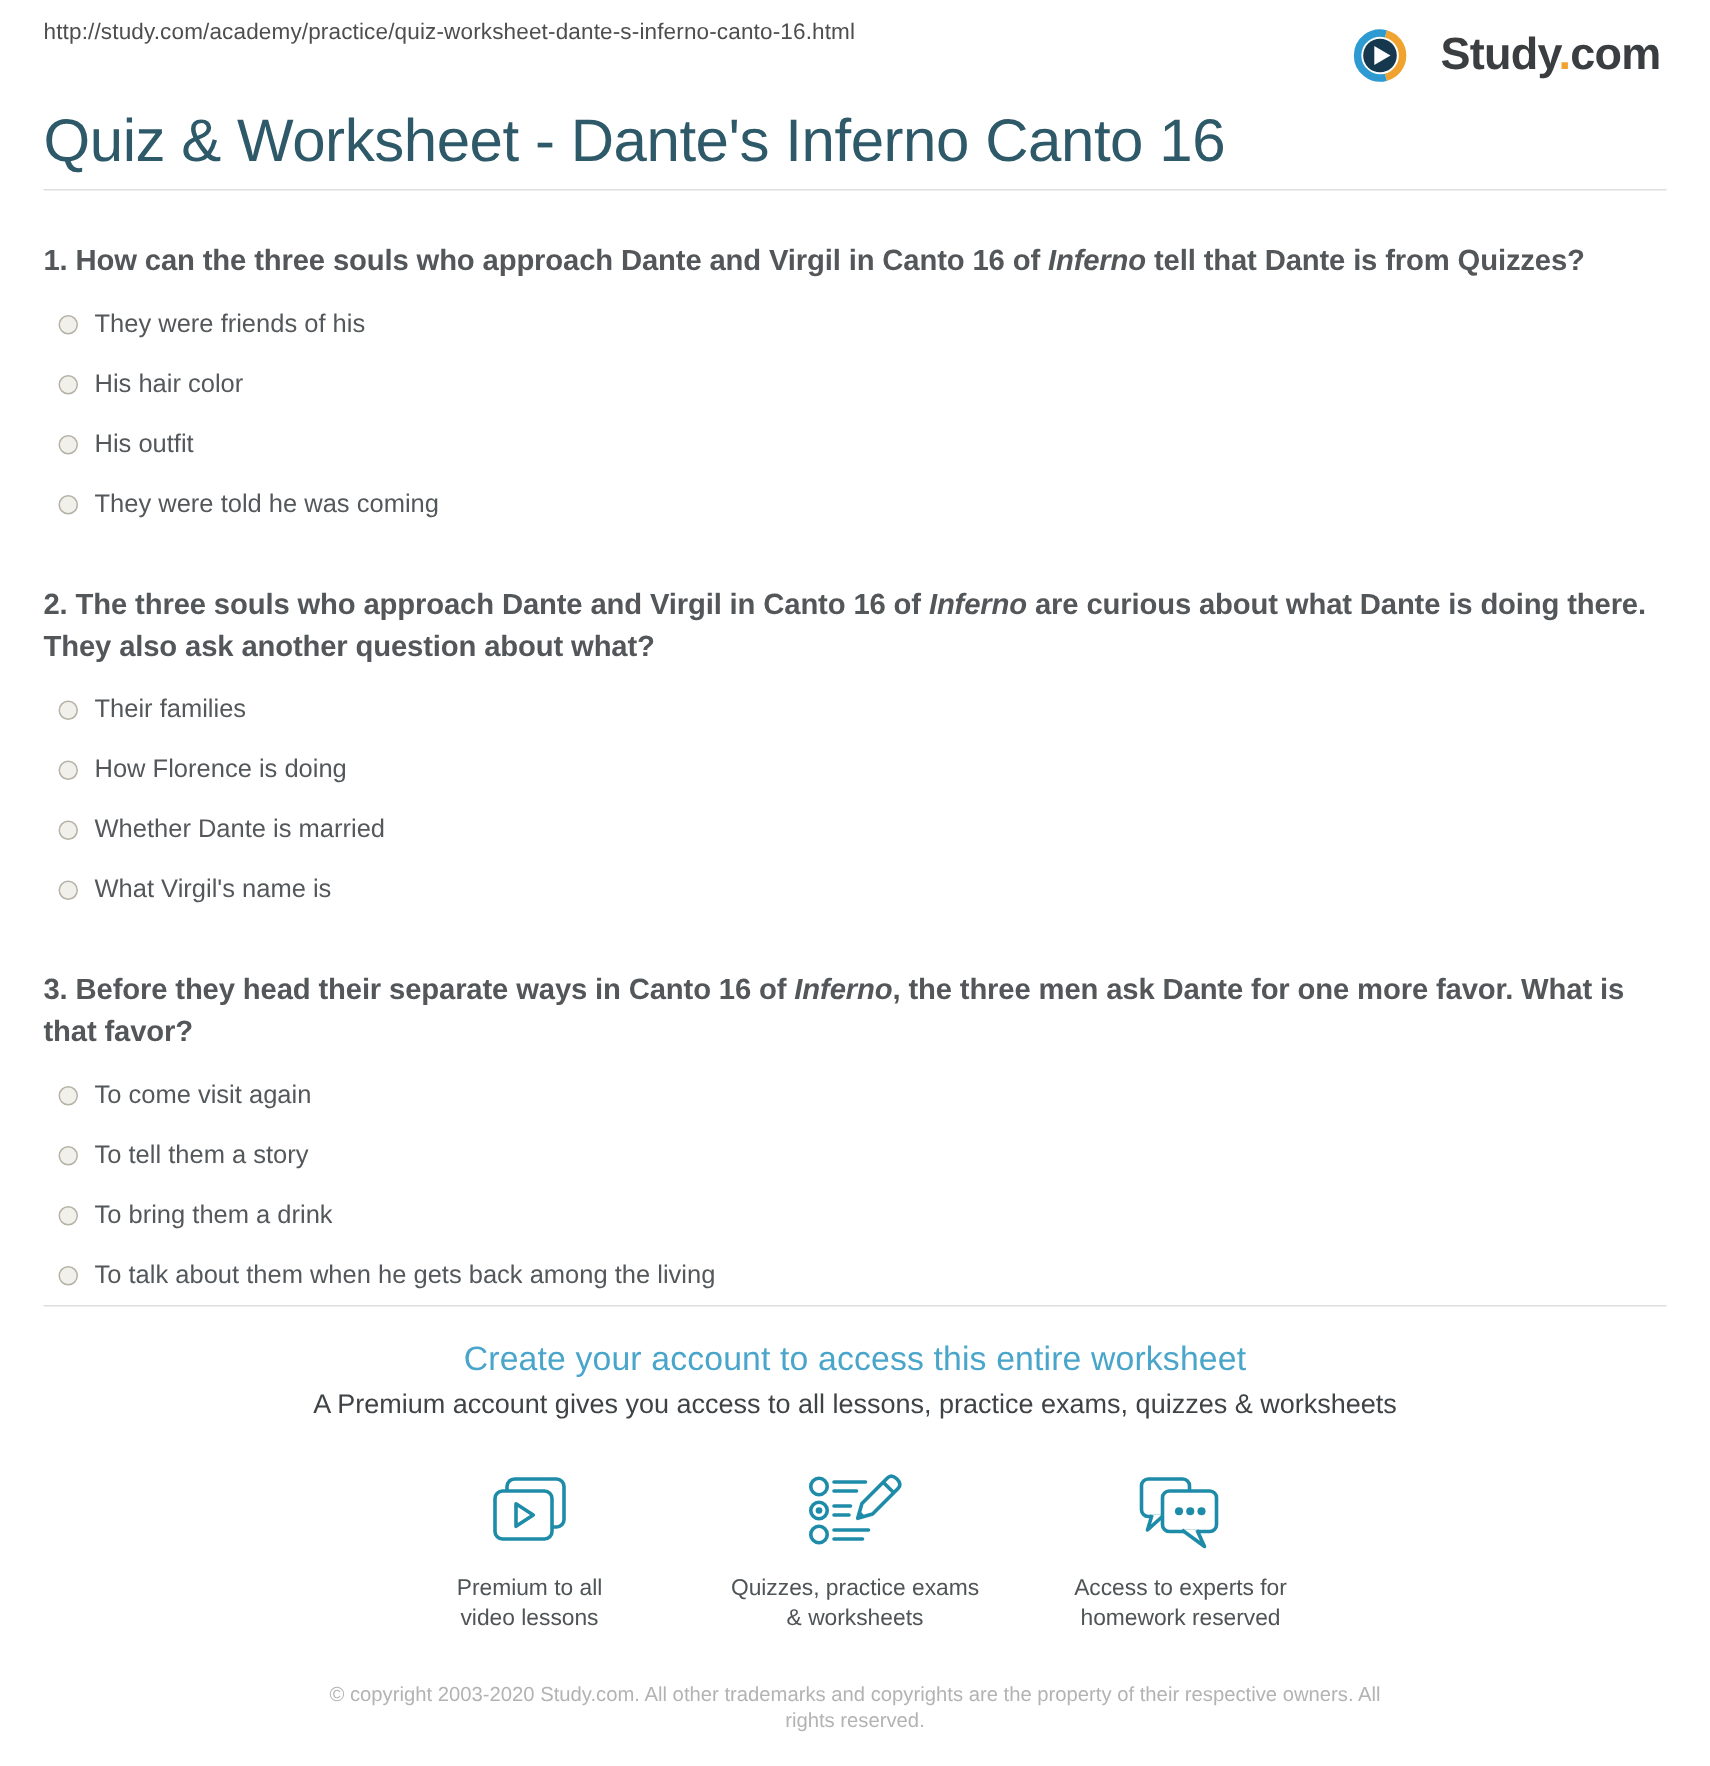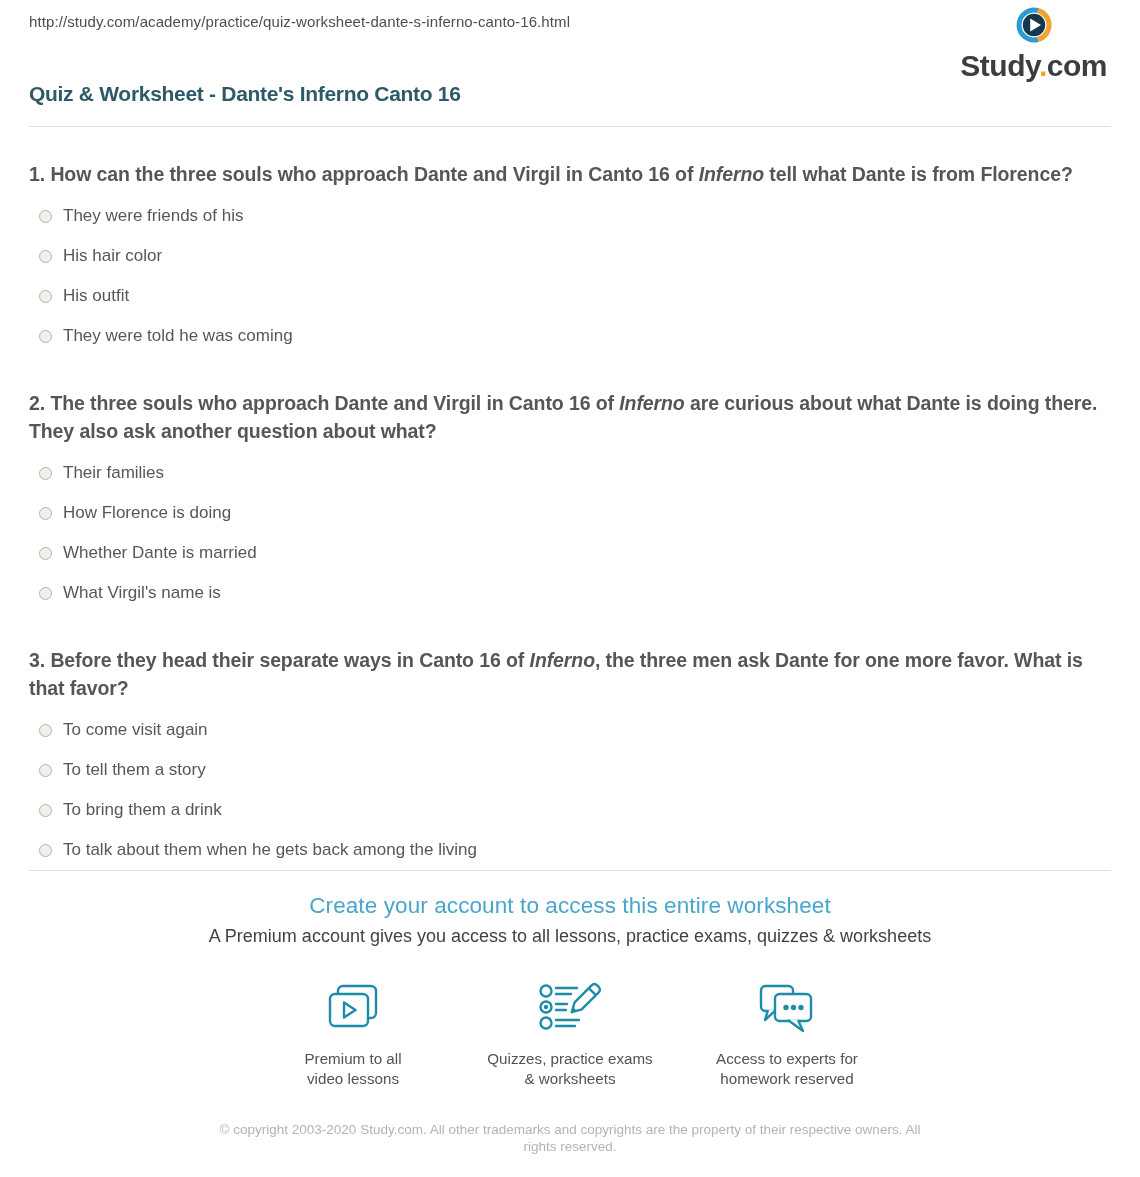--- a/index.html
+++ b/index.html
@@ -15,41 +15,40 @@
   
   .header { position: relative; height: 52px; }
   .url {
     padding-top: 13px;
     font-size: 15px;
     color: #4e4e4e;
     letter-spacing: 0.1px;
   }
   .logo {
     position: absolute;
-    top: 6px;
+    top: 18px;
     right: 4px;
     display: flex;
     align-items: center;
-    gap: 5px;
-    flex-direction: column;
+    gap: 21px;
   }
   .logo-text {
     font-size: 30px;
     font-weight: 700;
     color: #3b3e40;
     letter-spacing: -0.5px;
   }
   .logo-dot { color: var(--logo_orange, #f0a32f); }
 
   
   h1.title {
     margin: 24px 0 14px 0;
-    font-size: 21px;
+    font-size: 40px;
     line-height: 36px;
-    font-weight: 700;
+    font-weight: 400;
     color: var(--title_teal, #2d5968);
     letter-spacing: -0.3px;
   }
   hr.divider {
     border: none;
     border-top: 1px solid #dedede;
     margin: 0;
   }
 
   
@@ -155,21 +154,21 @@
       </span>
       <span class="logo-text"><span>Study</span><span class="logo-dot">.</span><span>com</span></span>
     </div>
   </header>
 
   <h1 class="title">Quiz &amp; Worksheet - Dante's Inferno Canto 16</h1>
   <hr class="divider">
 
   <div>
   <section class="question">
-    <h2 class="q-text"><span>1. How can the three souls who approach Dante and Virgil in Canto 16 of </span><em>Inferno</em><span> tell what Dante is from Florence?</span></h2>
+    <h2 class="q-text"><span>1. How can the three souls who approach Dante and Virgil in Canto 16 of </span><em>Inferno</em><span> tell that Dante is from Quizzes?</span></h2>
     <div class="q-options">
   <label class="option">
     <span class="radio"></span>
     <span class="option-label">They were friends of his</span>
   </label>
 
   <label class="option">
     <span class="radio"></span>
     <span class="option-label">His hair color</span>
   </label>

